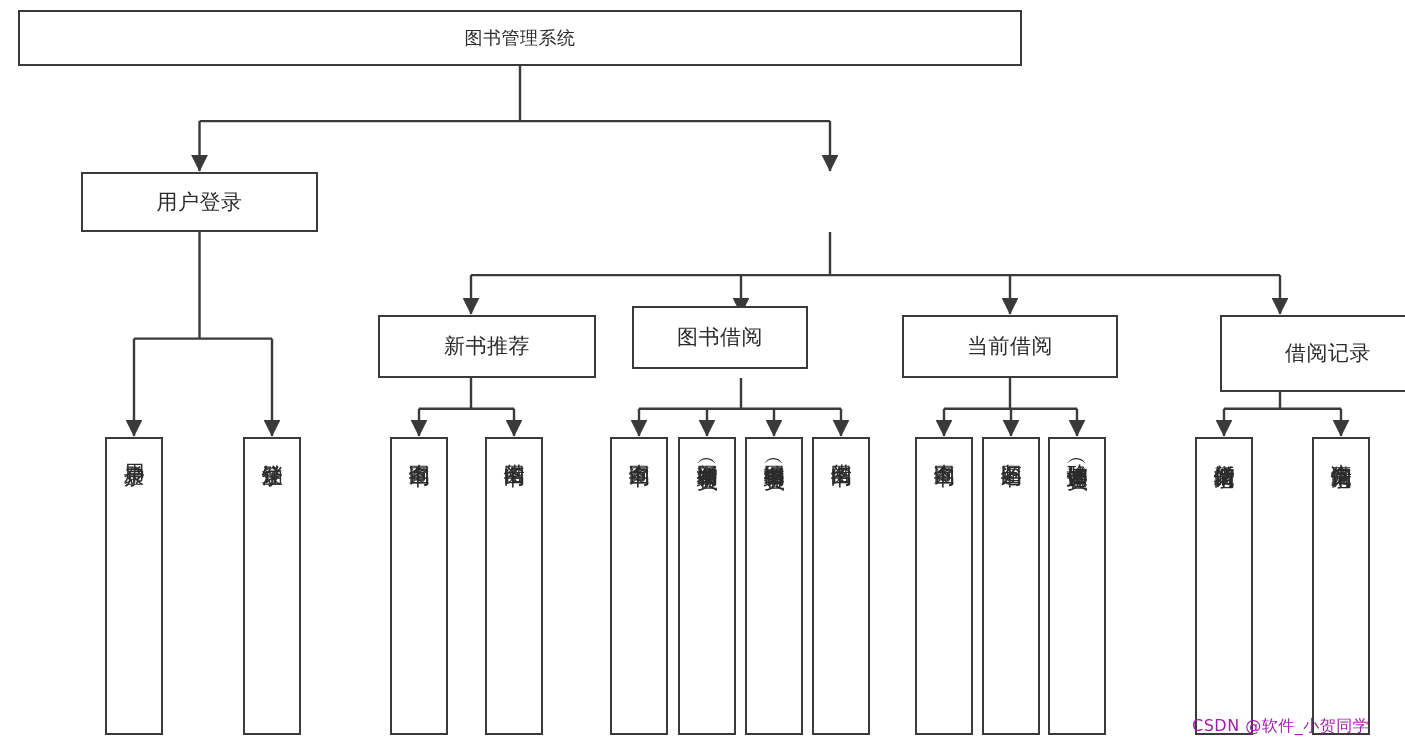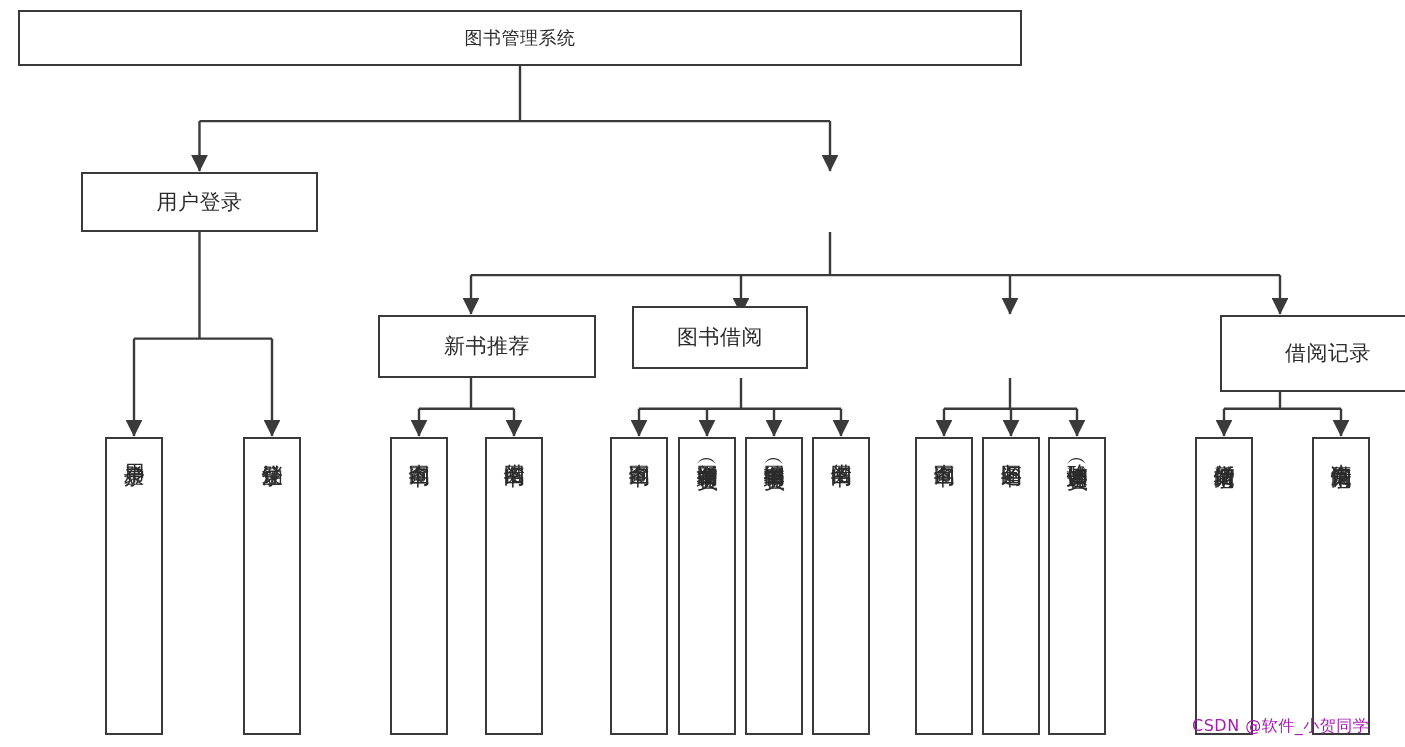--- a/index.html
+++ b/index.html
@@ -129,20 +129,23 @@
   <div class="node h-node" id="node-user-login" style="left: 81px; top: 172px; width: 237px; height: 60px;">
     <span class="label">用户登录</span>
   </div>
 
   <div class="node h-node" id="node-new-book-rec" style="left: 362px; top: 315px; width: 218px; height: 63px; margin-left: 16px;">
     <span class="label">新书推荐</span>
   </div>
   <div class="node h-node" id="node-book-borrow" style="left: 632px; top: 306px; width: 176px; height: 63px;">
     <span class="label">图书借阅</span>
   </div>
+  <div class="node h-node" id="node-current-borrow" style="left: 902px; top: 315px; width: 216px; height: 63px;">
+    <span class="label">当前借阅</span>
+  </div>
   <div class="node h-node" id="node-borrow-record" style="left: 1172px; top: 315px; width: 216px; height: 77px; margin-left: 48px;">
     <span class="label">借阅记录</span>
   </div>
 
   <div class="node v-node" id="node-leaf-user-login" style="left: 105px; top: 437px; width: 58px; height: 298px;">
     <span class="label">用户登录</span>
   </div>
   <div class="node v-node" id="node-leaf-logout" style="left: 243px; top: 437px; width: 58px; height: 298px;">
     <span class="label">注销登录</span>
   </div>

